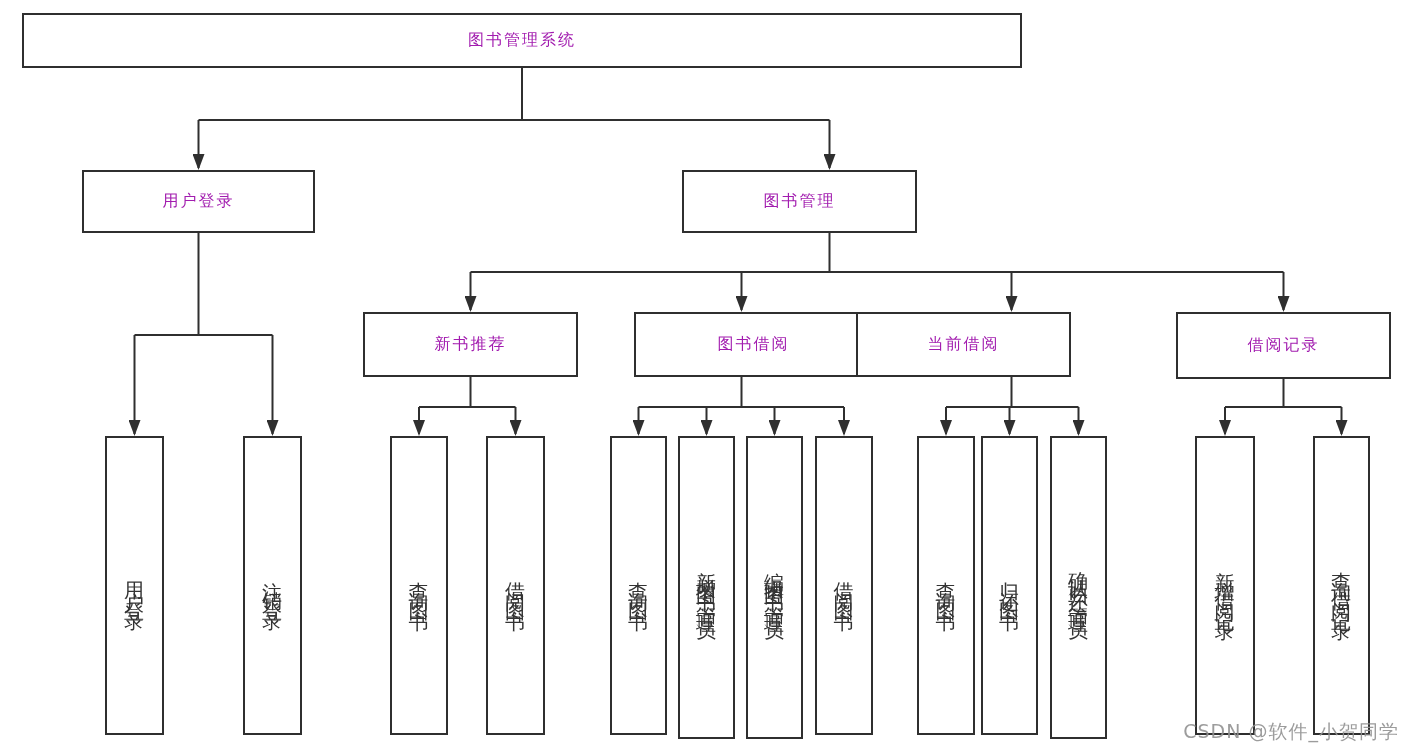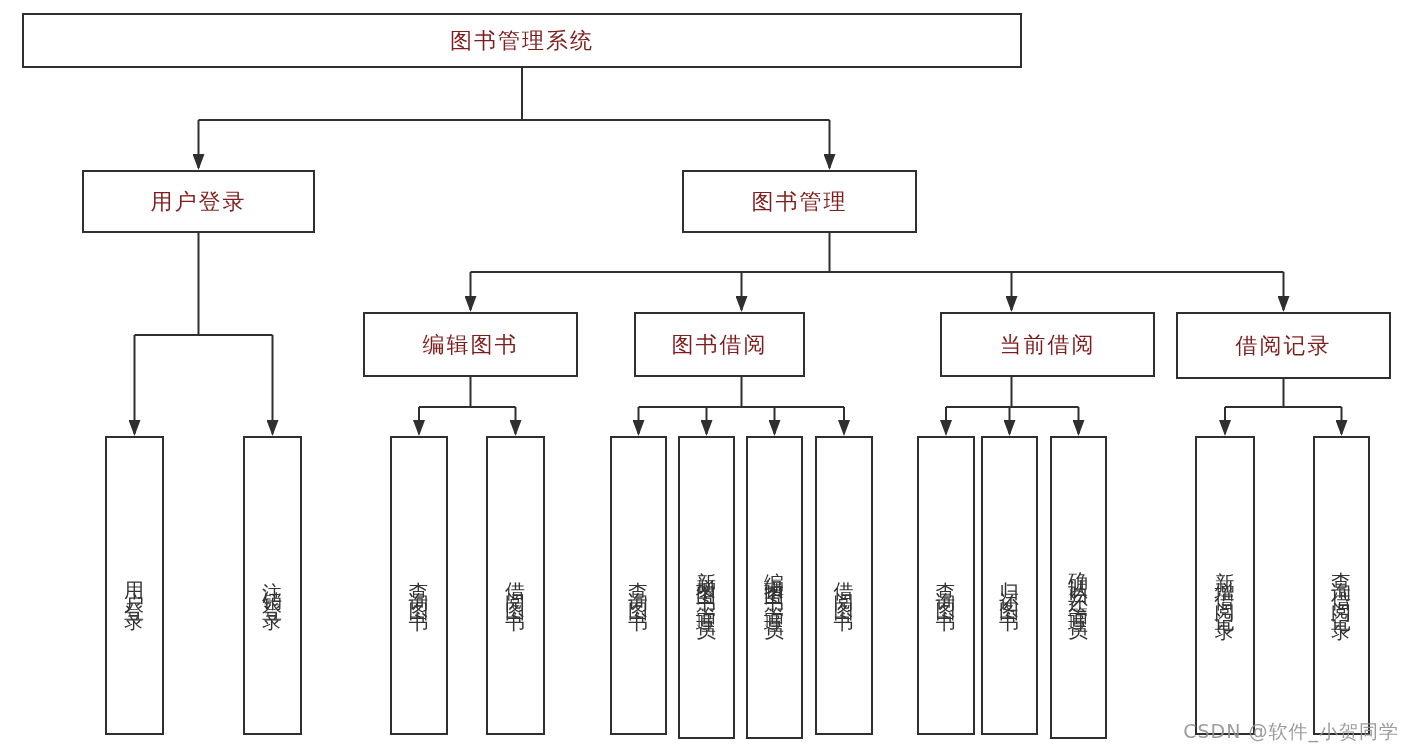--- a/index.html
+++ b/index.html
@@ -16,24 +16,24 @@
     position: absolute;
     box-sizing: border-box;
     border: 2px solid #2f2f2f;
     background: #ffffff;
     display: flex;
     align-items: center;
     justify-content: center;
     color: #333333;
   }
   .hbox span {
-    font-size: 22px;
+    font-size: 16px;
     letter-spacing: 2px;
     white-space: nowrap;
-    color: #7f1d1d;
+    color: #a21caf;
   }
   .vbox span {
     writing-mode: vertical-rl;
     text-orientation: mixed;
     font-size: 20px;
     letter-spacing: 10px;
     line-height: 1;
     color: #333333;
   }
   .vbox.long span { letter-spacing: 7px; }
@@ -96,26 +96,26 @@
   </div>
 
   <div class="node hbox" style="left:82px;top:170px;width:233px;height:63px">
     <span>用户登录</span>
   </div>
   <div class="node hbox" style="left:682px;top:170px;width:235px;height:63px">
     <span>图书管理</span>
   </div>
 
   <div class="node hbox" style="left:363px;top:312px;width:215px;height:65px">
-    <span>编辑图书</span>
+    <span>新书推荐</span>
   </div>
-  <div class="node hbox" style="left:634px;top:312px;width:171px;height:65px">
+  <div class="node hbox" style="left:634px;top:312px;width:239px;height:65px">
     <span>图书借阅</span>
   </div>
-  <div class="node hbox" style="left:940px;top:312px;width:215px;height:65px">
+  <div class="node hbox" style="left:856px;top:312px;width:215px;height:65px">
     <span>当前借阅</span>
   </div>
   <div class="node hbox" style="left:1176px;top:312px;width:215px;height:67px">
     <span>借阅记录</span>
   </div>
 
   <div class="node vbox" style="left:105px;top:436px;width:59px;height:299px">
     <span>用户登录</span>
   </div>
   <div class="node vbox" style="left:243px;top:436px;width:59px;height:299px">

